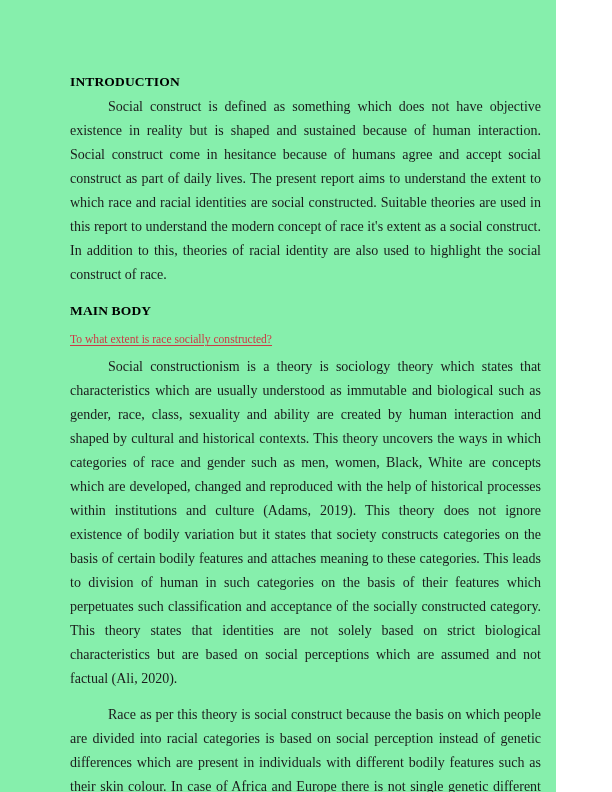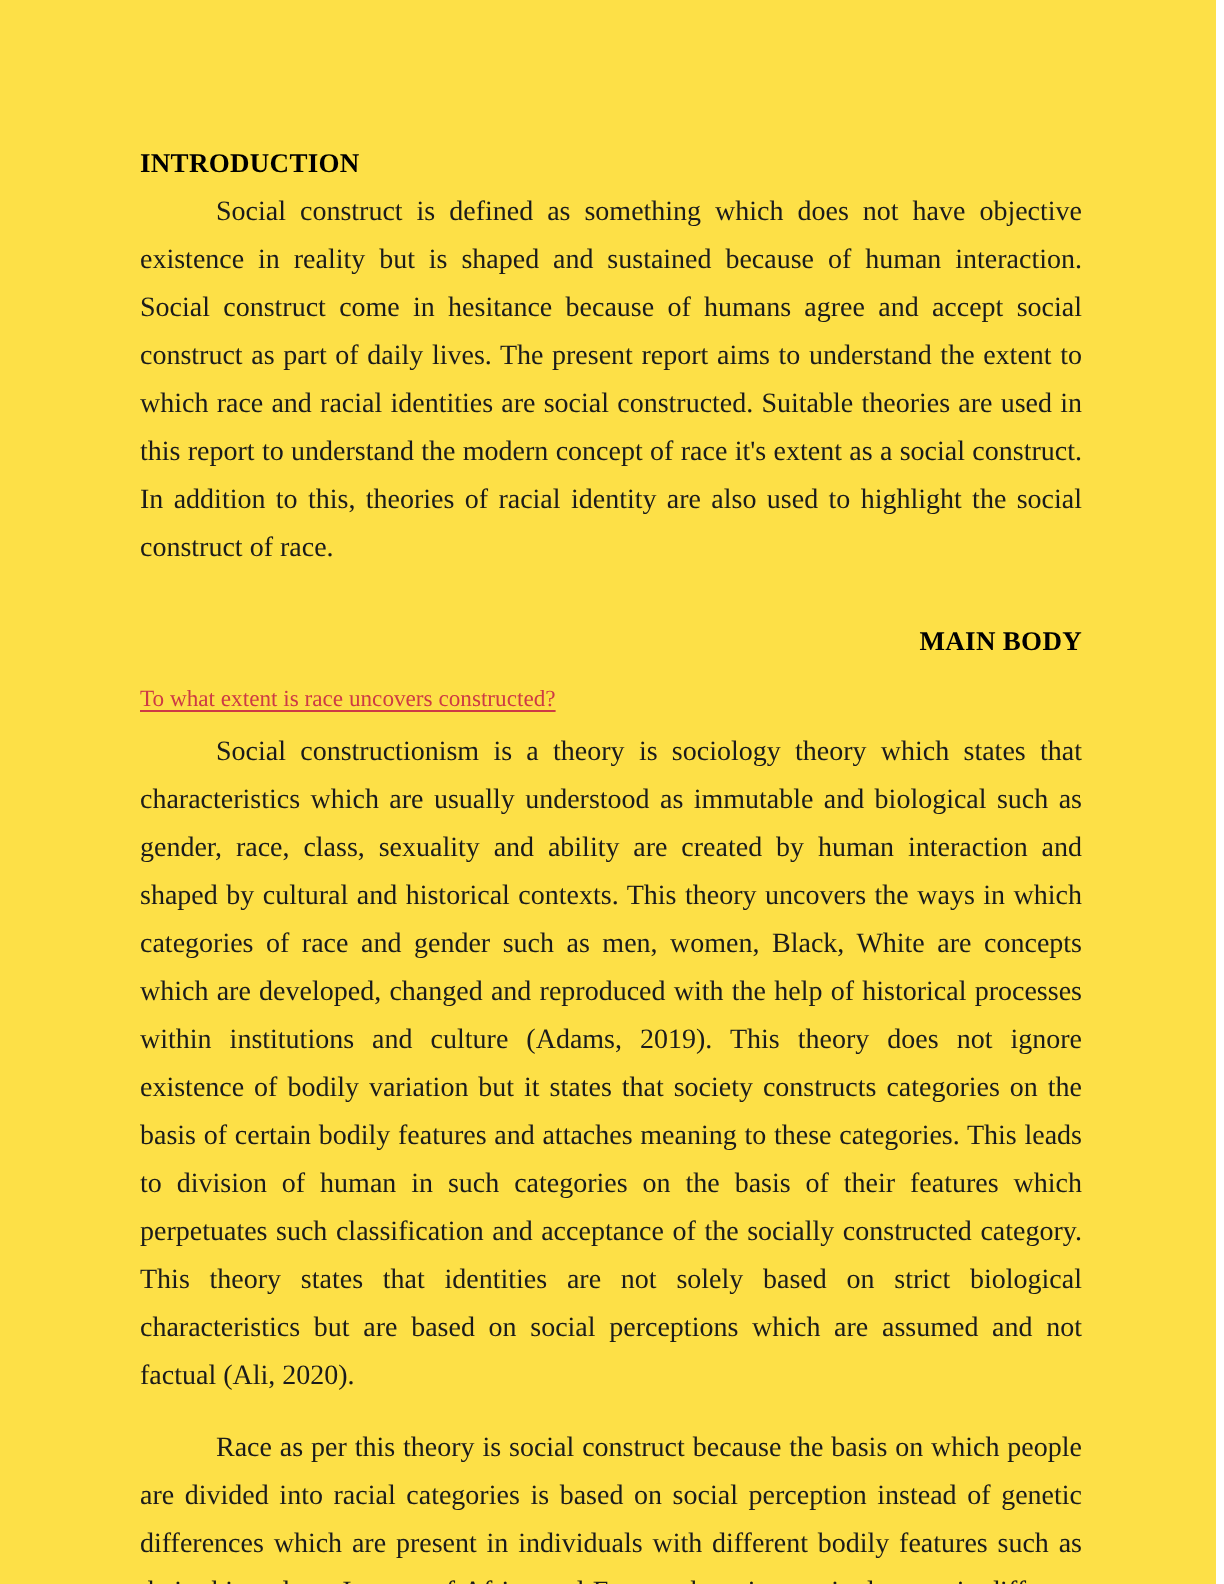--- a/index.html
+++ b/index.html
@@ -3,45 +3,44 @@
 <meta charset="utf-8">
 <title>Document</title>
 <style>
   html, body {
     margin: 0;
     padding: 0;
     background: #ffffff;
   }
   .page {
     position: relative;
-    width: 608px;
+    width: 556px;
     height: 792px;
-    background: #fde047;
+    background: #86efac;
     box-sizing: border-box;
     padding: 70px 71px 0 70px;
     font-family: "Liberation Serif", "DejaVu Serif", serif;
     color: #000000;
     overflow: hidden;
   }
   .doc-body {
     width: 471px;
   }
   h1.section-heading {
     font-family: "Liberation Serif", "DejaVu Serif", serif;
     font-size: 13.5px;
     font-weight: bold;
     line-height: 24px;
     margin: 0 0 1px 0;
     letter-spacing: 0.15px;
     color: #000000;
   }
   h1.section-heading.second {
-    margin-top: 22px;
+    margin-top: 12px;
     margin-bottom: 5px;
-    text-align: right;
   }
   p.para {
     font-size: 14px;
     line-height: 24px;
     text-align: justify;
     text-justify: inter-word;
     margin: 0;
     text-indent: 38px;
     color: #1b1b1b;
     -webkit-hyphens: none;
@@ -79,21 +78,21 @@
 <div class="page">
   <div class="doc-body">
 
     <h1 class="section-heading">INTRODUCTION</h1>
 
     <p class="para">Social construct is defined as something which does not have objective existence in reality but is shaped and sustained because of human interaction. Social construct come in hesitance because of humans agree and accept social construct as part of daily lives. The present report aims to understand the extent to which race and racial identities are social constructed. Suitable theories are used in this report to understand the modern concept of race it's extent as a social construct. In addition to this, theories of racial identity are also used to highlight the social construct of race.</p>
 
     <h1 class="section-heading second">MAIN BODY</h1>
 
     <div class="q-heading">
-      <span class="u">To what extent is race uncovers constructed? </span>
+      <span class="u">To what extent is race socially constructed? </span>
     </div>
 
 
     <p class="para">Social constructionism is a theory is sociology theory which states that characteristics which are usually understood as immutable and biological such as gender, race, class, sexuality and ability are created by human interaction and shaped by cultural and historical contexts. This theory uncovers the ways in which categories of race and gender such as men, women, Black, White are concepts which are developed, changed and reproduced with the help of historical processes within institutions and culture (Adams, 2019). This theory does not ignore existence of bodily variation but it states that society constructs categories on the basis of certain bodily features and attaches meaning to these categories. This leads to division of human in such categories on the basis of their features which perpetuates such classification and acceptance of the socially constructed category. This theory states that identities are not solely based on strict biological characteristics but are based on social perceptions which are assumed and not factual (Ali, 2020).</p>
 
     <p class="para last-para">Race as per this theory is social construct because the basis on which people are divided into racial categories is based on social perception instead of genetic differences which are present in individuals with different bodily features such as their skin colour. In case of Africa and Europe there is not single genetic different between native Europeans and native Africans which depicts the absence of any biological basis for racial identity (Bowleg and et. al., 2017). In addition to this the role of racial assumptions shaping and informing racial identity between different region is another factor which furthers the idea of social construction of race. An</p>
 
   </div>
 </div>
 

